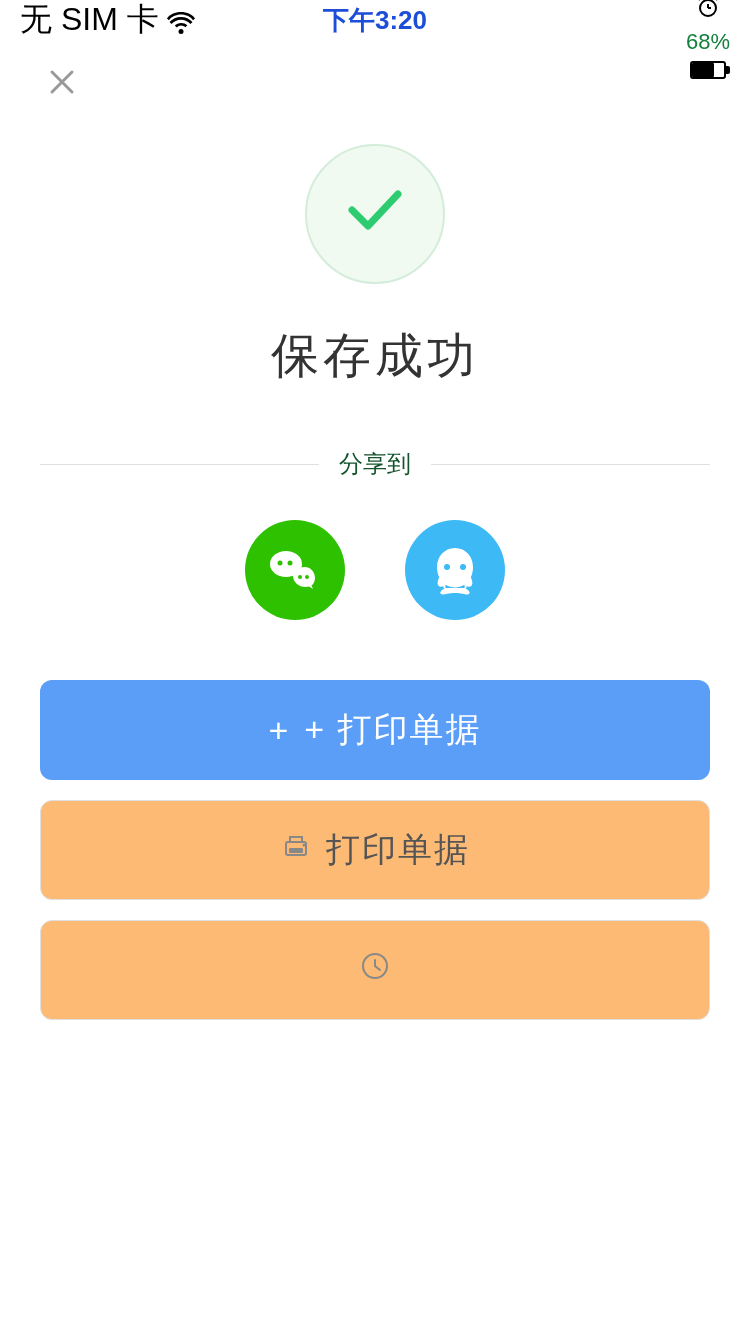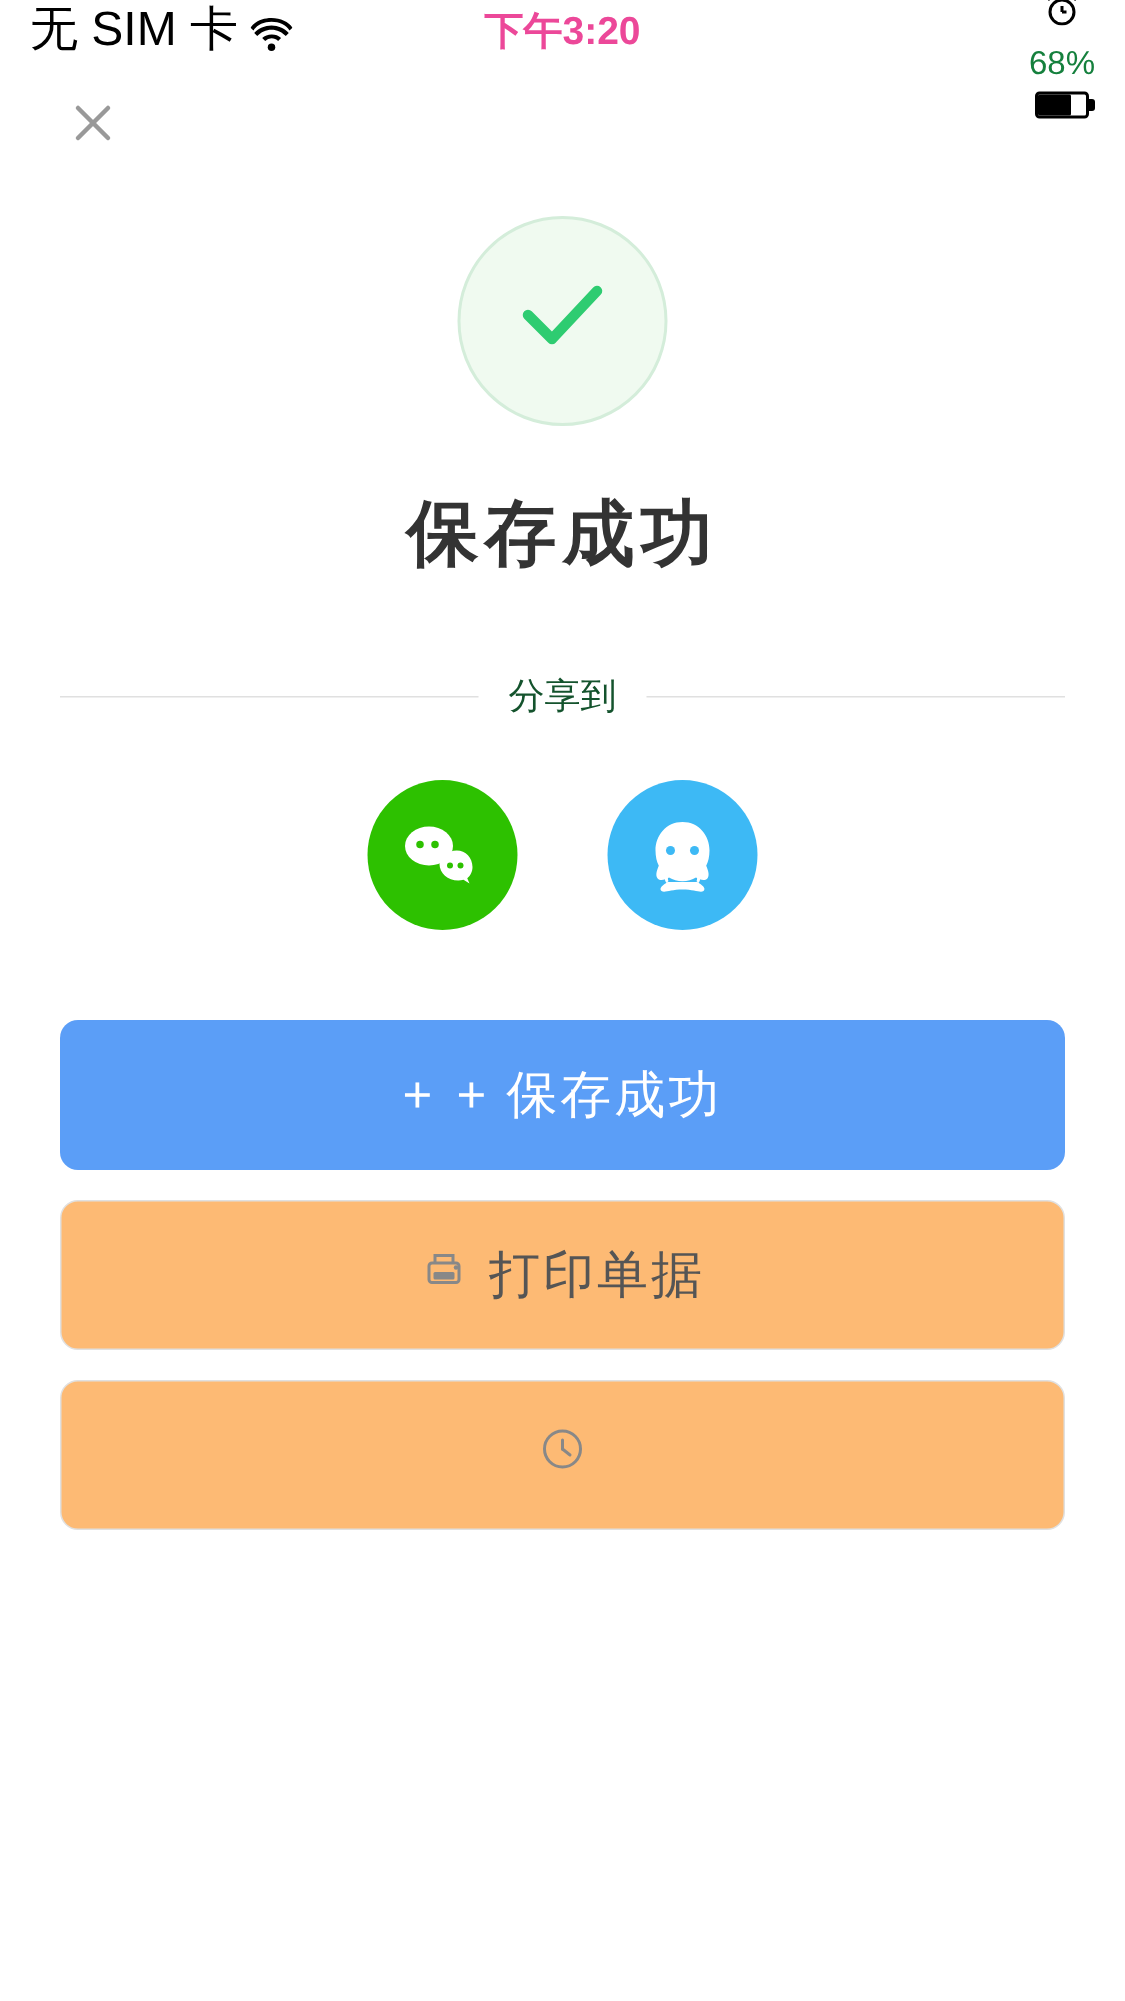--- a/index.html
+++ b/index.html
@@ -27,21 +27,21 @@
       display: flex;
       align-items: flex-end;
       gap: 8px;
       font-size: 32px;
       color: #000;
       font-weight: 500;
     }
     .status-center {
       font-size: 26px;
       font-weight: 600;
-      color: #ec4899;
+      color: #1d4ed8;
       position: absolute;
       left: 50%;
       transform: translateX(-50%);
     }
     .status-right {
       display: flex;
       align-items: center;
       gap: 6px;
       font-size: 22px;
       color: #15803d;
@@ -113,21 +113,21 @@
     }
     .check-icon {
       color: #2ecc71;
       font-size: 70px;
       line-height: 1;
     }
 
     
     .success-title {
       font-size: 48px;
-      font-weight: 700;
+      font-weight: 400;
       color: #333;
       margin-bottom: 60px;
       letter-spacing: 4px;
     }
 
     
     .share-section {
       width: 100%;
       padding: 0 40px;
     }
@@ -305,21 +305,21 @@
           <circle cx="22" cy="27" r="3" fill="#3db9f5"></circle>
           <circle cx="38" cy="27" r="3" fill="#3db9f5"></circle>
         </svg>
       </div>
     </div>
   </div>
 
   <div class="action-buttons">
     <button class="btn-primary">
       <span class="btn-icon">+</span>
-      <span>+ 保存成功</span>
+      <span>+ 打印单据</span>
     </button>
 
     <button class="btn-secondary">
       <span class="btn-icon">
         <svg width="32" height="32" viewBox="0 0 32 32" fill="none">
           <rect x="6" y="12" width="20" height="13" rx="2" stroke="#888" stroke-width="2" fill="none"></rect>
           <path d="M10 12V7h12v5" stroke="#888" stroke-width="2" fill="none"></path>
           <rect x="9" y="18" width="14" height="5" rx="1" fill="#888"></rect>
           <circle cx="24" cy="15" r="1.5" fill="#888"></circle>
         </svg>

